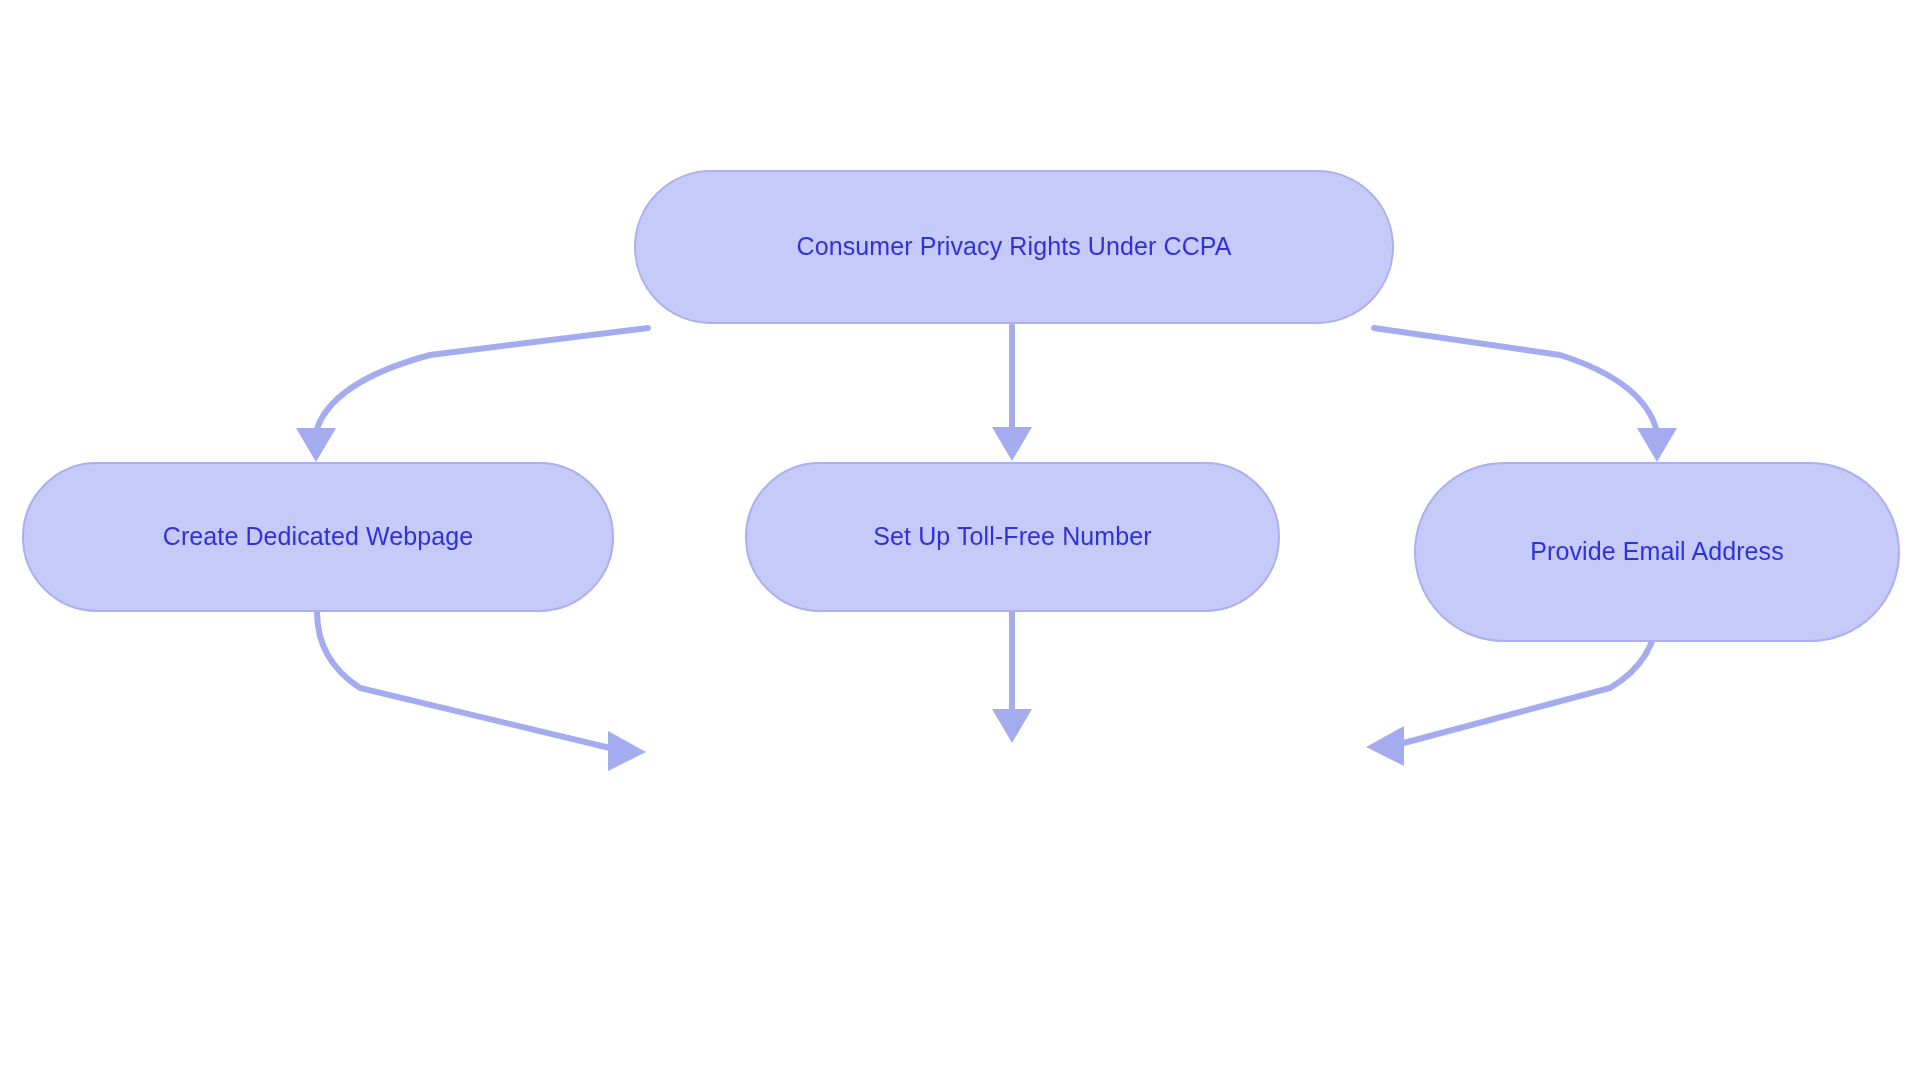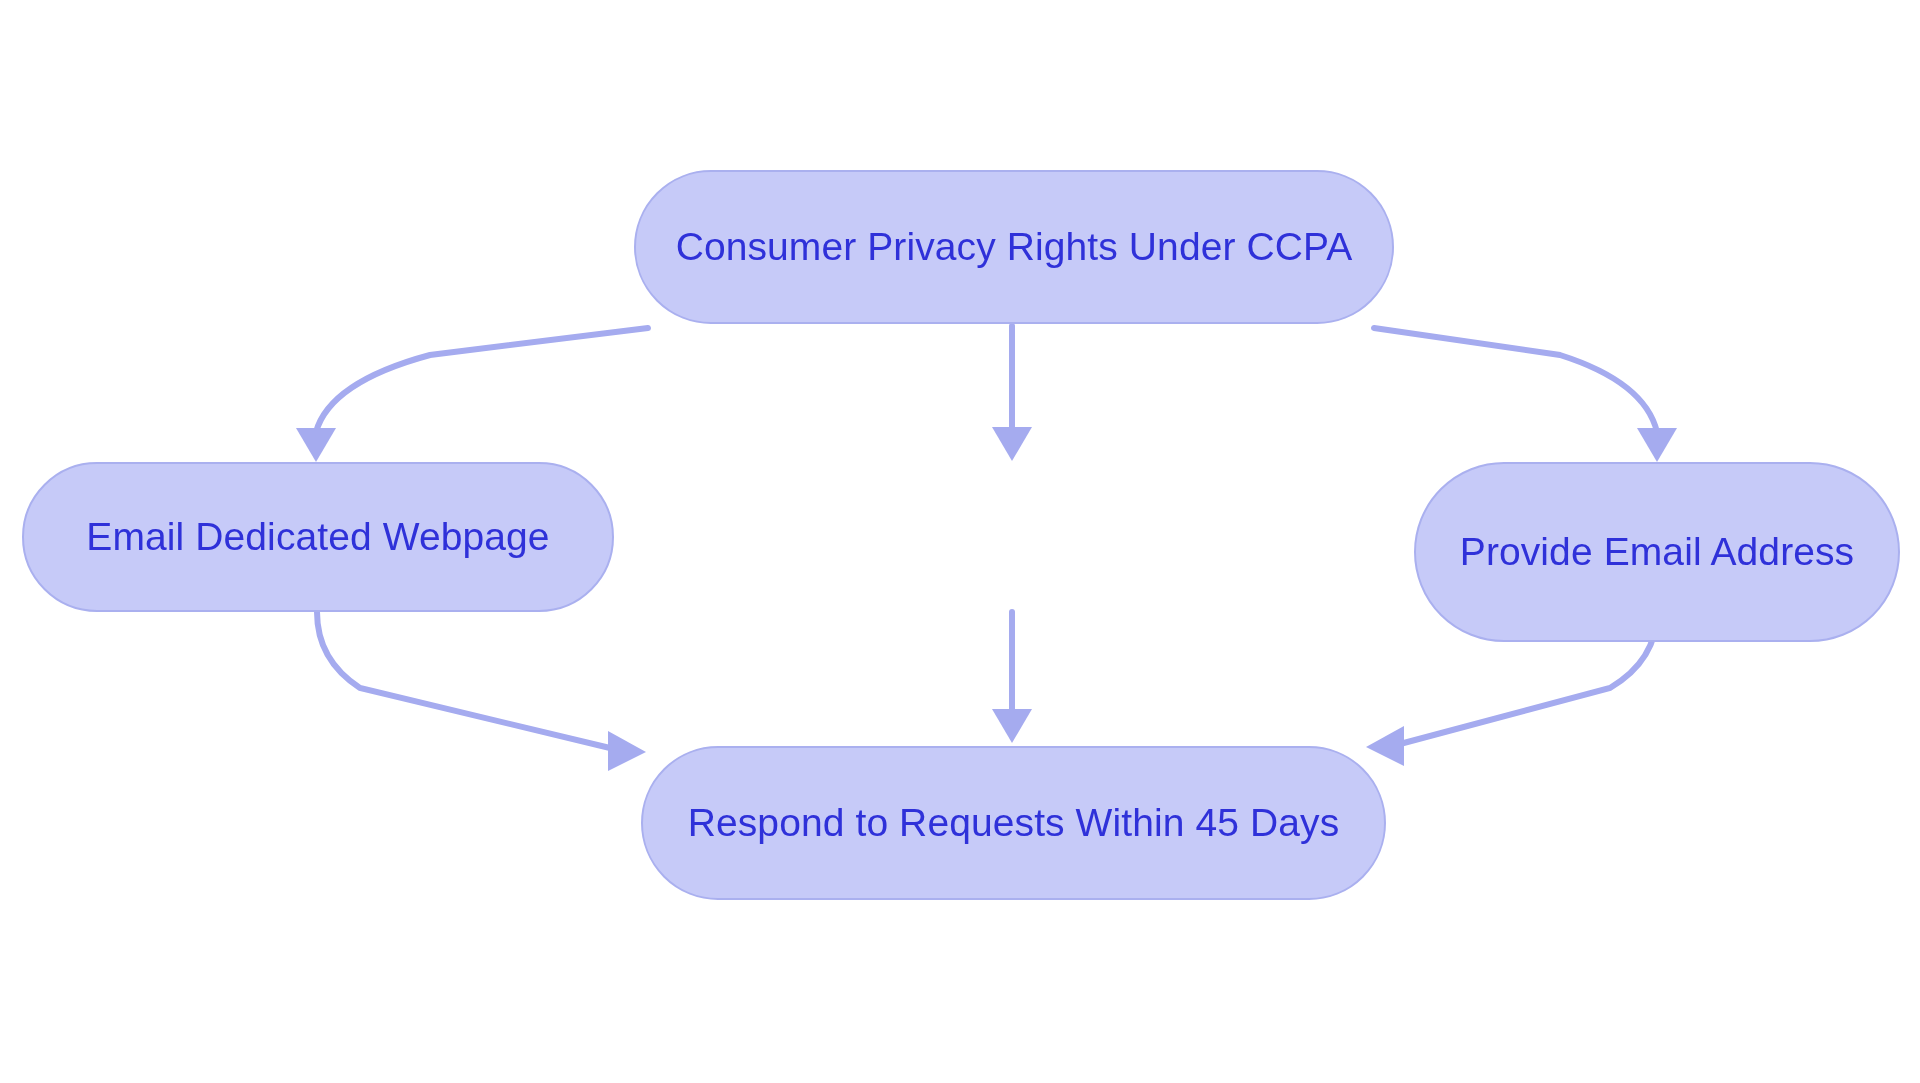--- a/index.html
+++ b/index.html
@@ -32,21 +32,21 @@
     background: #c6caf8;
     border: 2px solid #aab0ef;
     border-radius: 999px;
     display: flex;
     align-items: center;
     justify-content: center;
     text-align: center;
   }
   .node-label {
     color: #2f31d9;
-    font-size: 39px;
+    font-size: 25px;
     font-weight: 400;
     letter-spacing: 0.1px;
     line-height: 1.1;
     white-space: nowrap;
   }
   
   #node-root      { left: 634px;  top: 170px; width: 760px; height: 154px; }
   #node-webpage   { left: 22px;   top: 462px; width: 592px; height: 150px; }
   #node-tollfree  { left: 745px;  top: 462px; width: 535px; height: 150px; }
   #node-email     { left: 1414px; top: 462px; width: 486px; height: 180px; }
@@ -88,25 +88,25 @@
       <path d="M 1657 612 Q 1657 660 1610 688 L 1400 744" fill="none" stroke="#a5abef" stroke-width="6" stroke-linecap="round"></path>
       <polygon points="1404,726 1404,766 1366,747" fill="#a5abef"></polygon>
     </g>
   </svg>
 
   <div class="node" id="node-root">
     <span class="node-label">Consumer Privacy Rights Under CCPA</span>
   </div>
 
   <div class="node" id="node-webpage">
-    <span class="node-label">Email Dedicated Webpage</span>
+    <span class="node-label">Create Dedicated Webpage</span>
   </div>
 
+  <div class="node" id="node-tollfree">
+    <span class="node-label">Set Up Toll-Free Number</span>
+  </div>
 
   <div class="node" id="node-email">
     <span class="node-label">Provide Email Address</span>
   </div>
 
-  <div class="node" id="node-respond">
-    <span class="node-label">Respond to Requests Within 45 Days</span>
-  </div>
 
 </div>
 
 </body></html>

